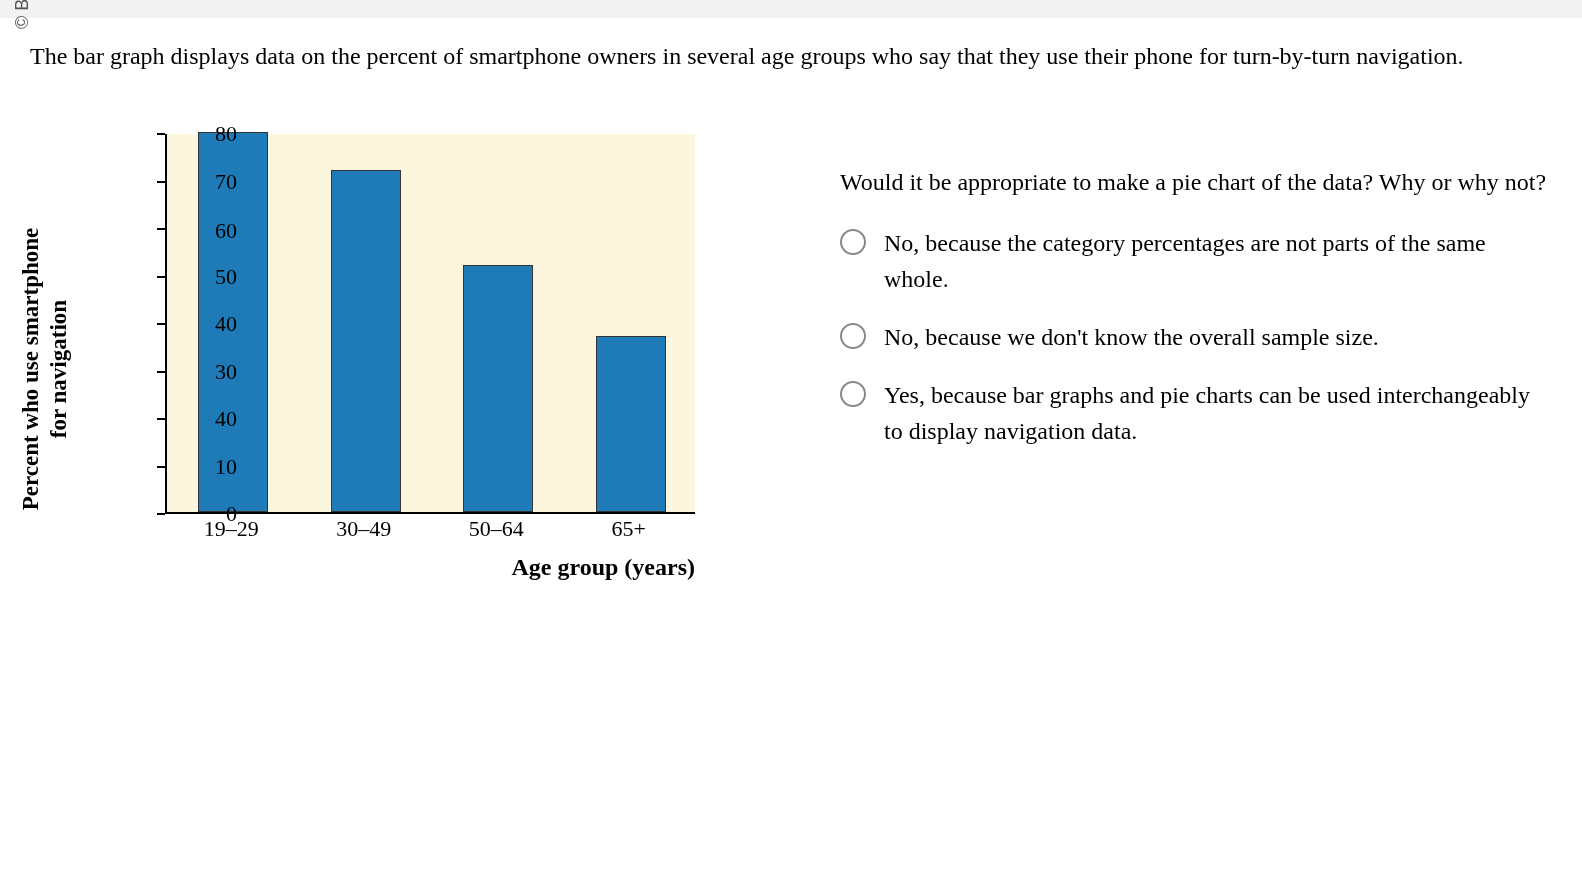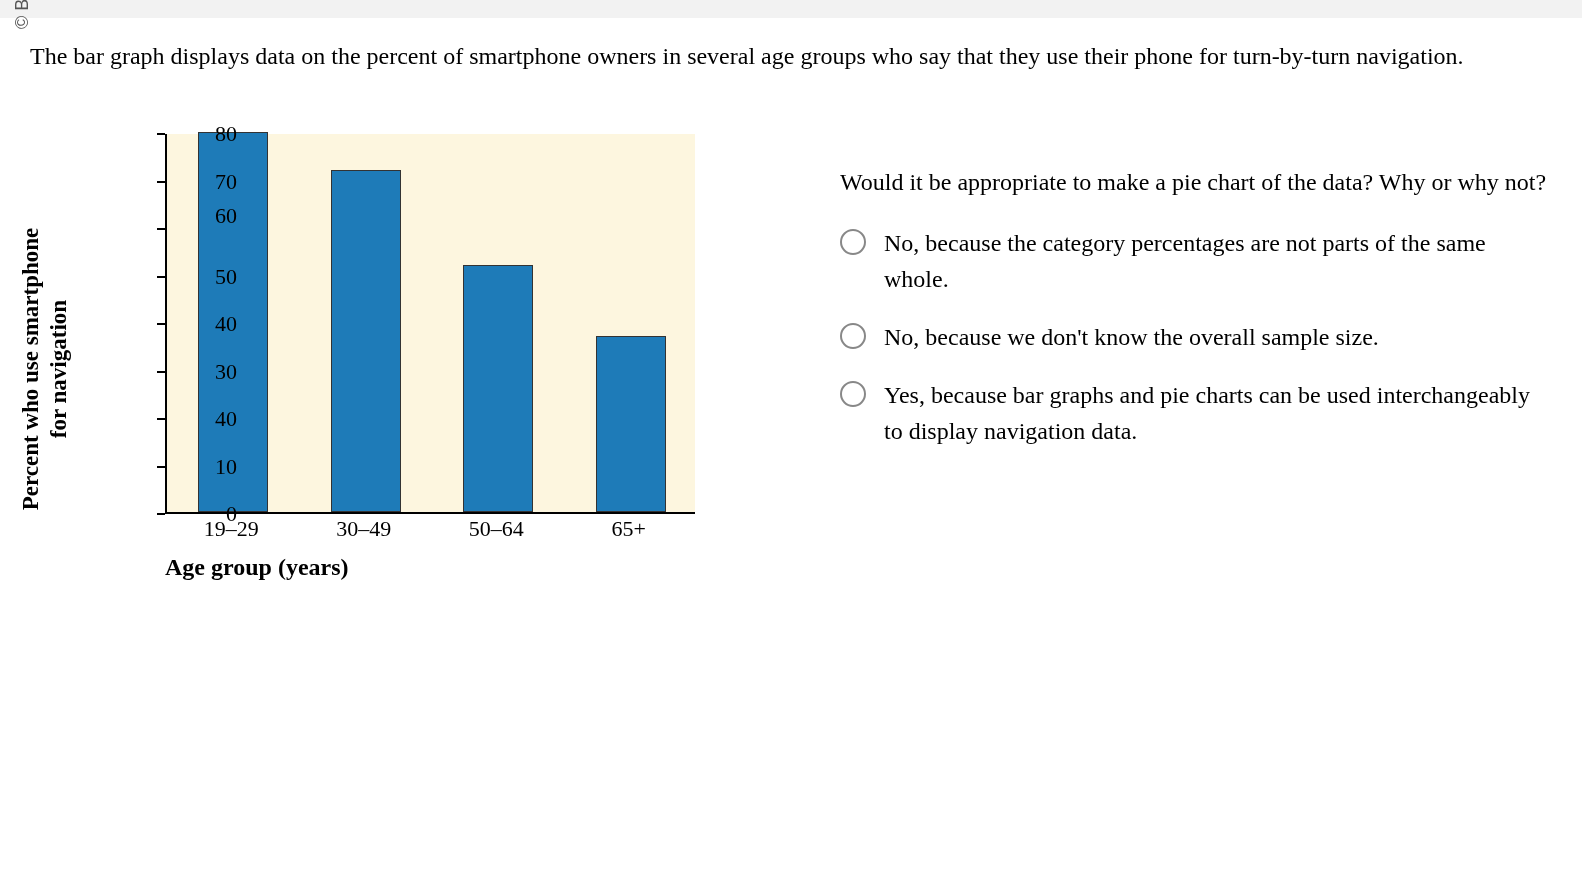--- a/index.html
+++ b/index.html
@@ -94,21 +94,21 @@
       position: absolute;
       top: 392px;
       font-size: 22px;
       transform: translateX(-50%);
     }
     .x-axis-label {
       position: absolute;
       left: 105px;
       width: 530px;
       top: 430px;
-      text-align: left;
+      text-align: right;
       font-size: 24px;
       font-weight: bold;
     }
     .bar {
       position: absolute;
       background: #1e7bb8;
       border: 1px solid #333;
       bottom: 0;
     }
     .question-panel {
@@ -174,21 +174,21 @@
         <div class="y-tick-label" style="top: 342.5px;">10</div>
         <div class="y-tick" style="left: 97px; top: 294px;"></div>
         <div class="y-tick-label" style="top: 295px;">40</div>
         <div class="y-tick" style="left: 97px; top: 246.5px;"></div>
         <div class="y-tick-label" style="top: 247.5px;">30</div>
         <div class="y-tick" style="left: 97px; top: 199px;"></div>
         <div class="y-tick-label" style="top: 200px;">40</div>
         <div class="y-tick" style="left: 97px; top: 151.5px;"></div>
         <div class="y-tick-label" style="top: 152.5px;">50</div>
         <div class="y-tick" style="left: 97px; top: 104px;"></div>
-        <div class="y-tick-label" style="top: 92px;">60</div>
+        <div class="y-tick-label" style="top: 107px;">60</div>
         <div class="y-tick" style="left: 97px; top: 56.5px;"></div>
         <div class="y-tick-label" style="top: 57.5px;">70</div>
         <div class="y-tick" style="left: 97px; top: 9px;"></div>
         <div class="y-tick-label" style="top: 10px;">80</div>
         <div class="x-tick-label" style="left: 171.25px;">19–29</div>
         <div class="x-tick-label" style="left: 303.75px;">30–49</div>
         <div class="x-tick-label" style="left: 436.25px;">50–64</div>
         <div class="x-tick-label" style="left: 568.75px;">65+</div>
       </div>
 

